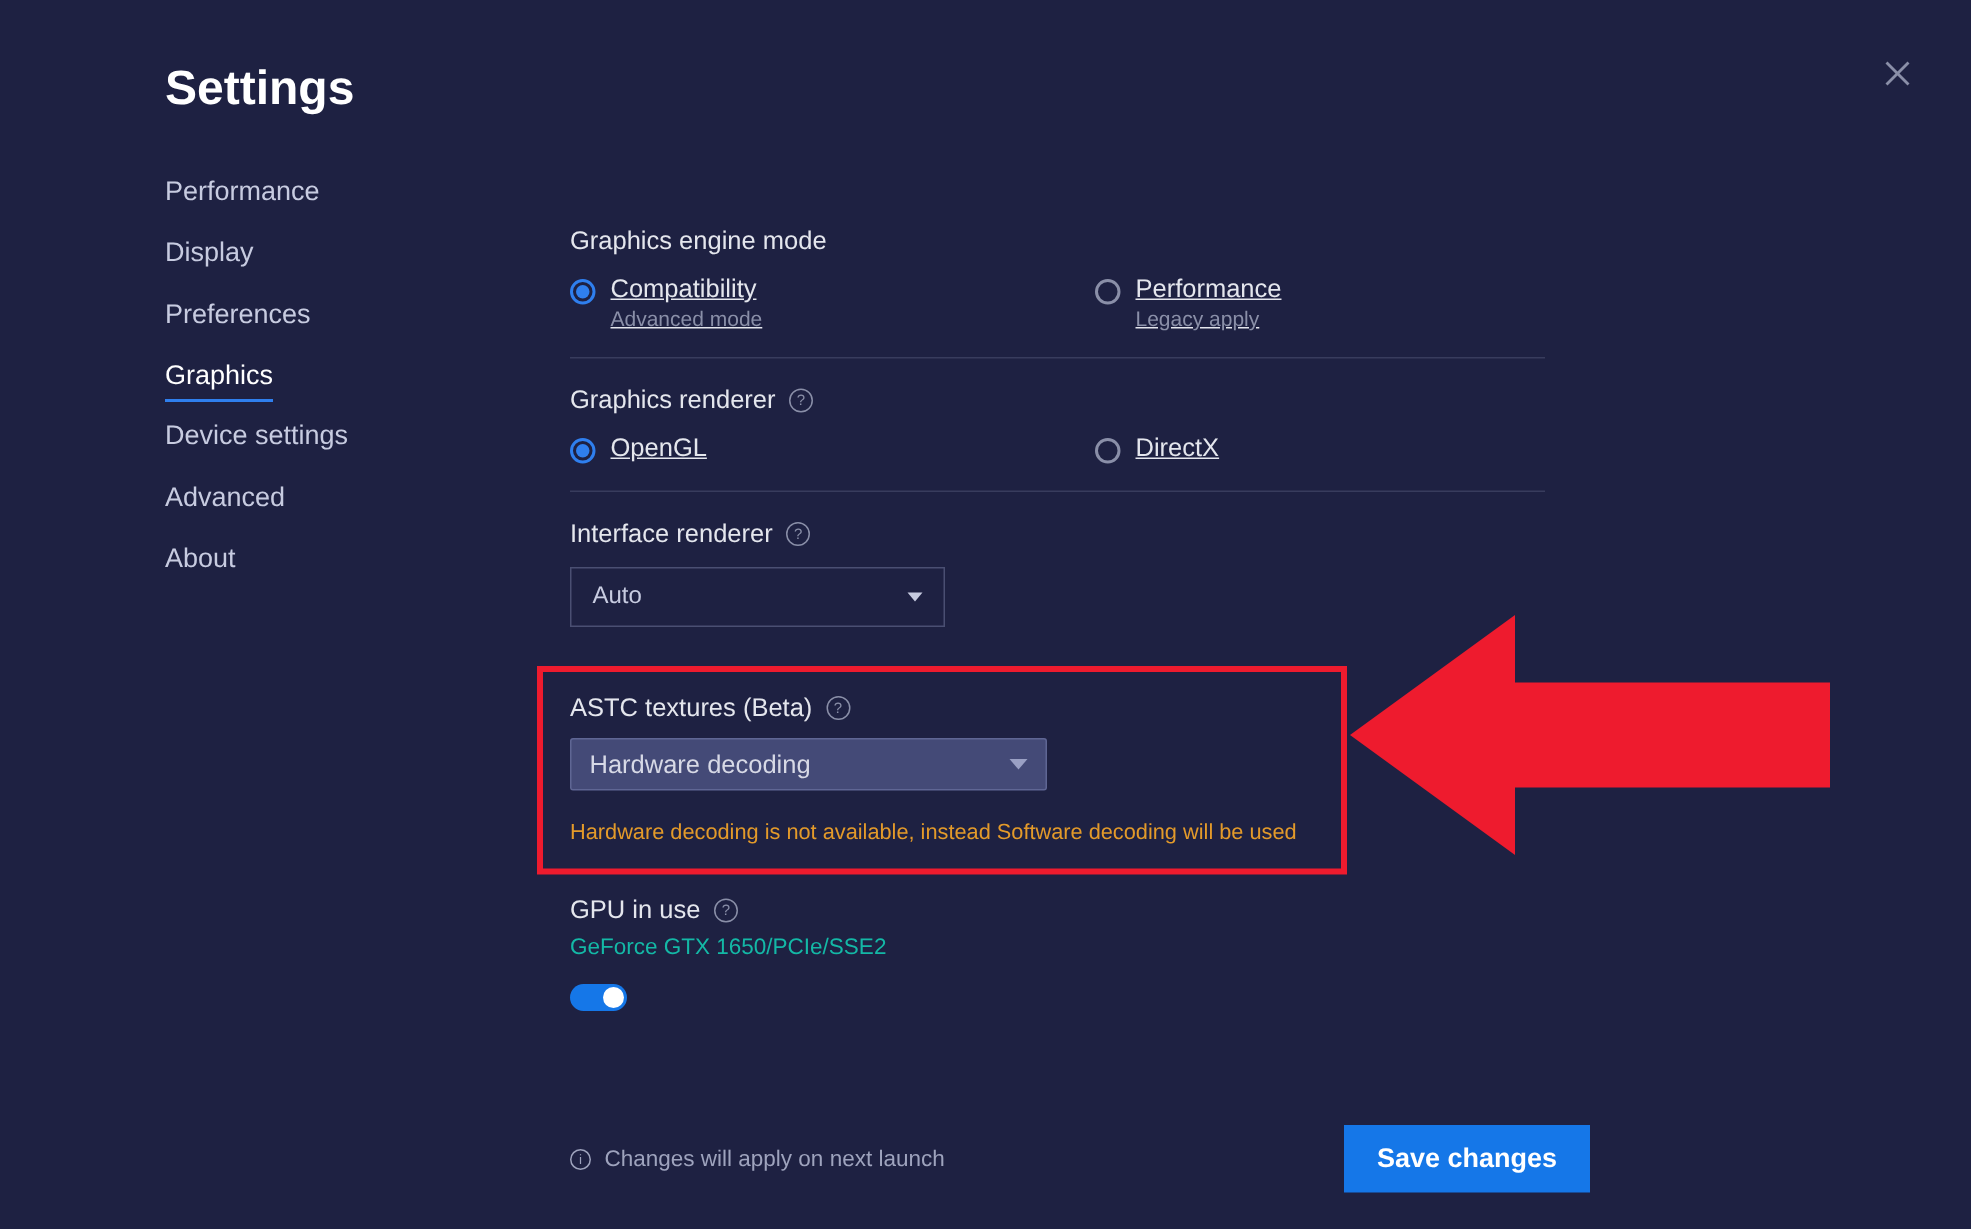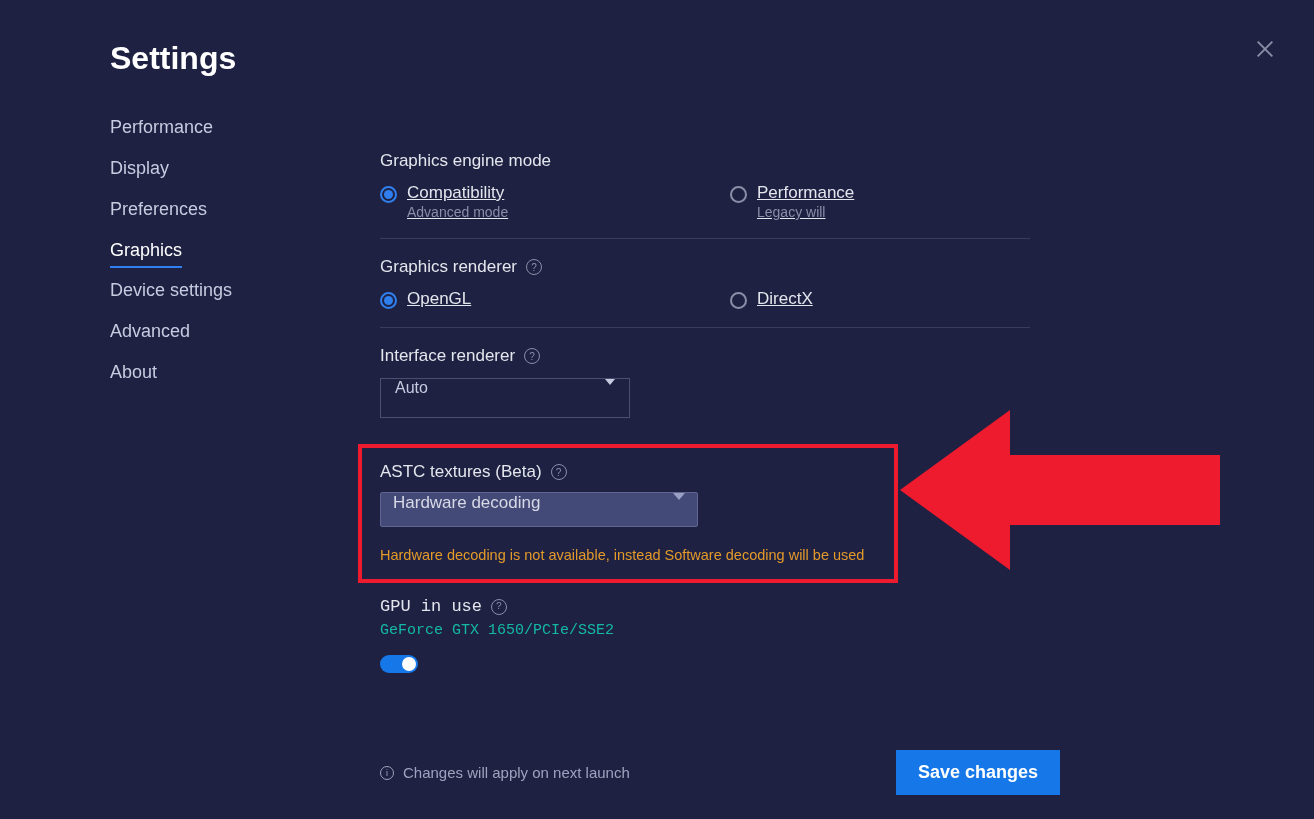--- a/index.html
+++ b/index.html
@@ -120,20 +120,21 @@
     background: #383c5d;
     margin: 18px 0 18px 0;
     width: 650px;
   }
   .select {
     width: 250px;
     height: 40px;
     border: 1px solid #4a4f72;
     background: transparent;
     display: flex;
+    align-items: center;
     justify-content: space-between;
     padding: 0 14px;
     font-size: 16px;
     color: #c7cbe0;
     cursor: pointer;
     margin-top: 6px;
   }
   .select .tri {
     width: 0; height: 0;
     border-left: 5px solid transparent;
@@ -232,21 +233,21 @@
     padding: 12px 22px;
     cursor: pointer;
   }
   
   .arrow-annotation {
     position: absolute;
     left: 900px;
     top: 400px;
     pointer-events: none;
   }
-  .section-gpu { margin-top: 14px; font-family: Liberation Mono, monospace; }
+  .section-gpu { margin-top: 14px; }
 </style>
 </head>
 <body>
 
 <div class="close-btn">
   <svg viewBox="0 0 24 24" stroke="currentColor" stroke-width="2" fill="none">
     <line x1="4" y1="4" x2="20" y2="20"></line>
       <line x1="20" y1="4" x2="4" y2="20"></line>
   </svg>
 </div>
@@ -276,21 +277,21 @@
           <div class="radio selected"></div>
           <div class="radio-labels">
             <span class="radio-label">Compatibility</span>
             <span class="radio-sub">Advanced mode</span>
           </div>
         </div>
         <div class="radio-col">
           <div class="radio"></div>
           <div class="radio-labels">
             <span class="radio-label">Performance</span>
-            <span class="radio-sub">Legacy will</span>
+            <span class="radio-sub">Legacy apply</span>
           </div>
         </div>
       </div>
       <div class="divider"></div>
 
       <div class="section-title">
         <span>Graphics renderer</span>
         <span class="help-icon">?</span>
       </div>
       <div class="radio-row">

